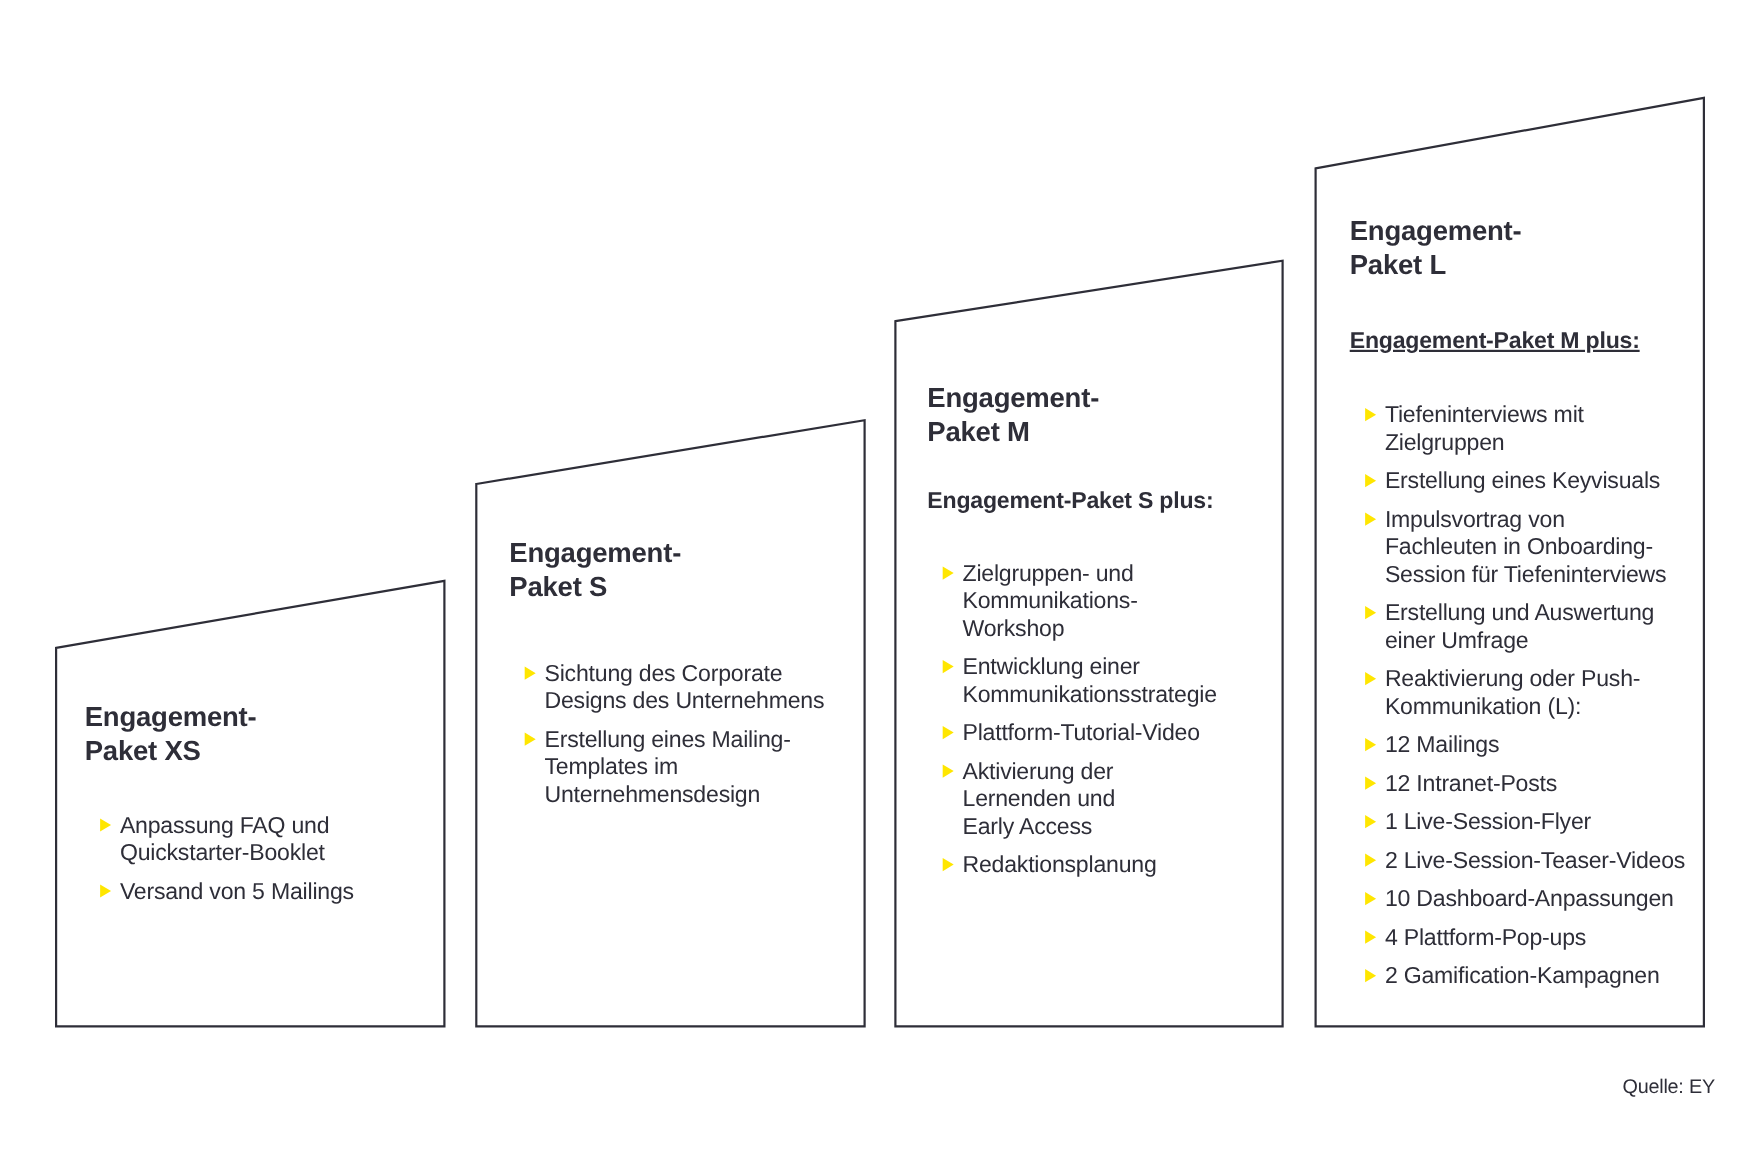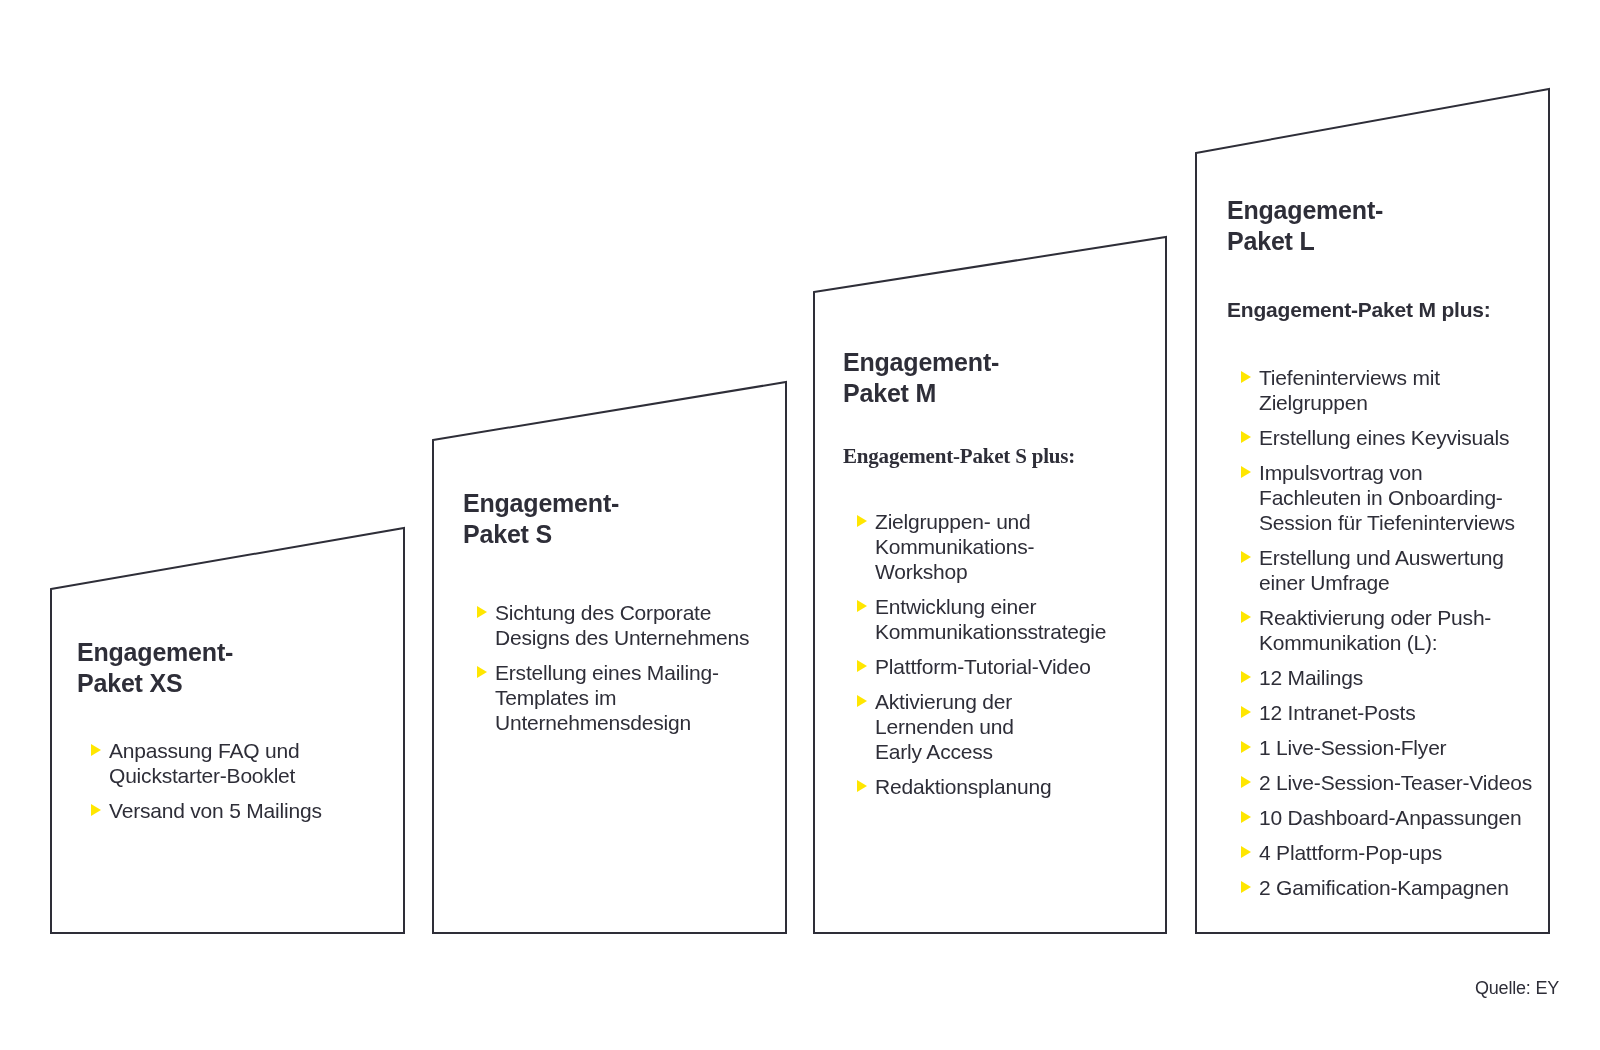--- a/index.html
+++ b/index.html
@@ -37,24 +37,24 @@
     border-bottom:6px solid transparent;
   }
   .txt{white-space:pre-line;}
   
   #c-xs{left:75px;top:625px;width:310px;}
   #c-xs .p-title{margin-bottom:39px;}
   #c-s{left:461px;top:476px;width:312px;}
   #c-s .p-title{margin-bottom:50px;}
   #c-m{left:841px;top:335px;width:308px;}
   #c-m .p-title{margin-bottom:34px;}
-  #c-m .p-sub{margin-bottom:40px;font-family:Liberation Serif, serif;}
+  #c-m .p-sub{margin-bottom:40px;}
   #c-l{left:1225px;top:183px;width:326px;}
   #c-l .p-title{margin-bottom:40px;}
-  #c-l .p-sub{margin-bottom:42px;}
+  #c-l .p-sub{margin-bottom:42px;text-decoration:underline;}
   .source{
     position:absolute;top:978px;right:41px;
     font-size:18px;letter-spacing:-0.2px;color:var(--text);
   }
 </style>
 </head>
 <body>
 
 <div class="stage">
 

